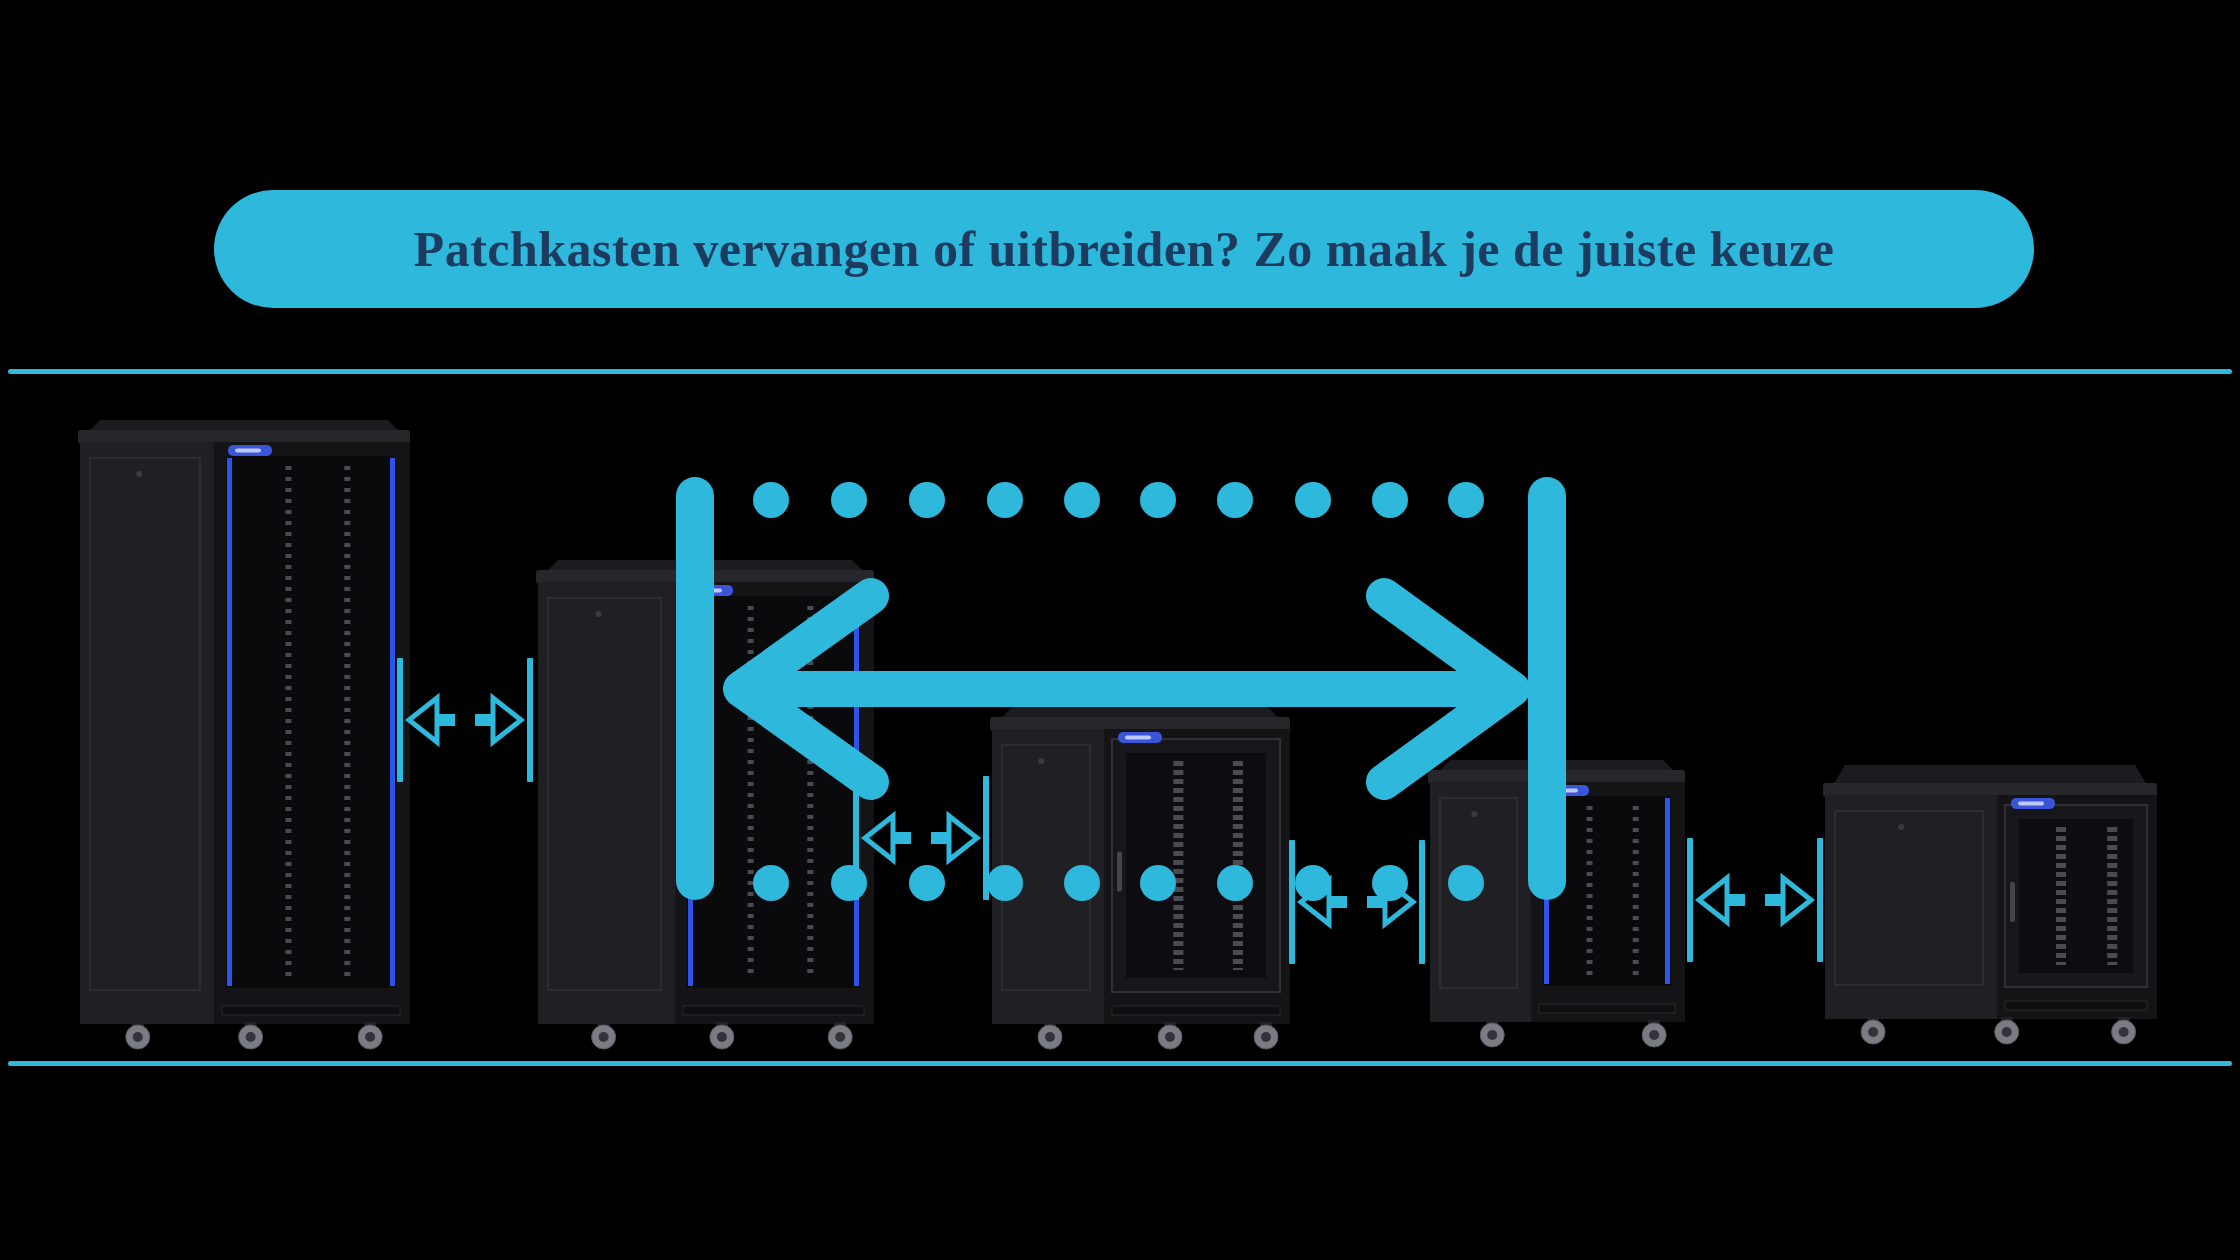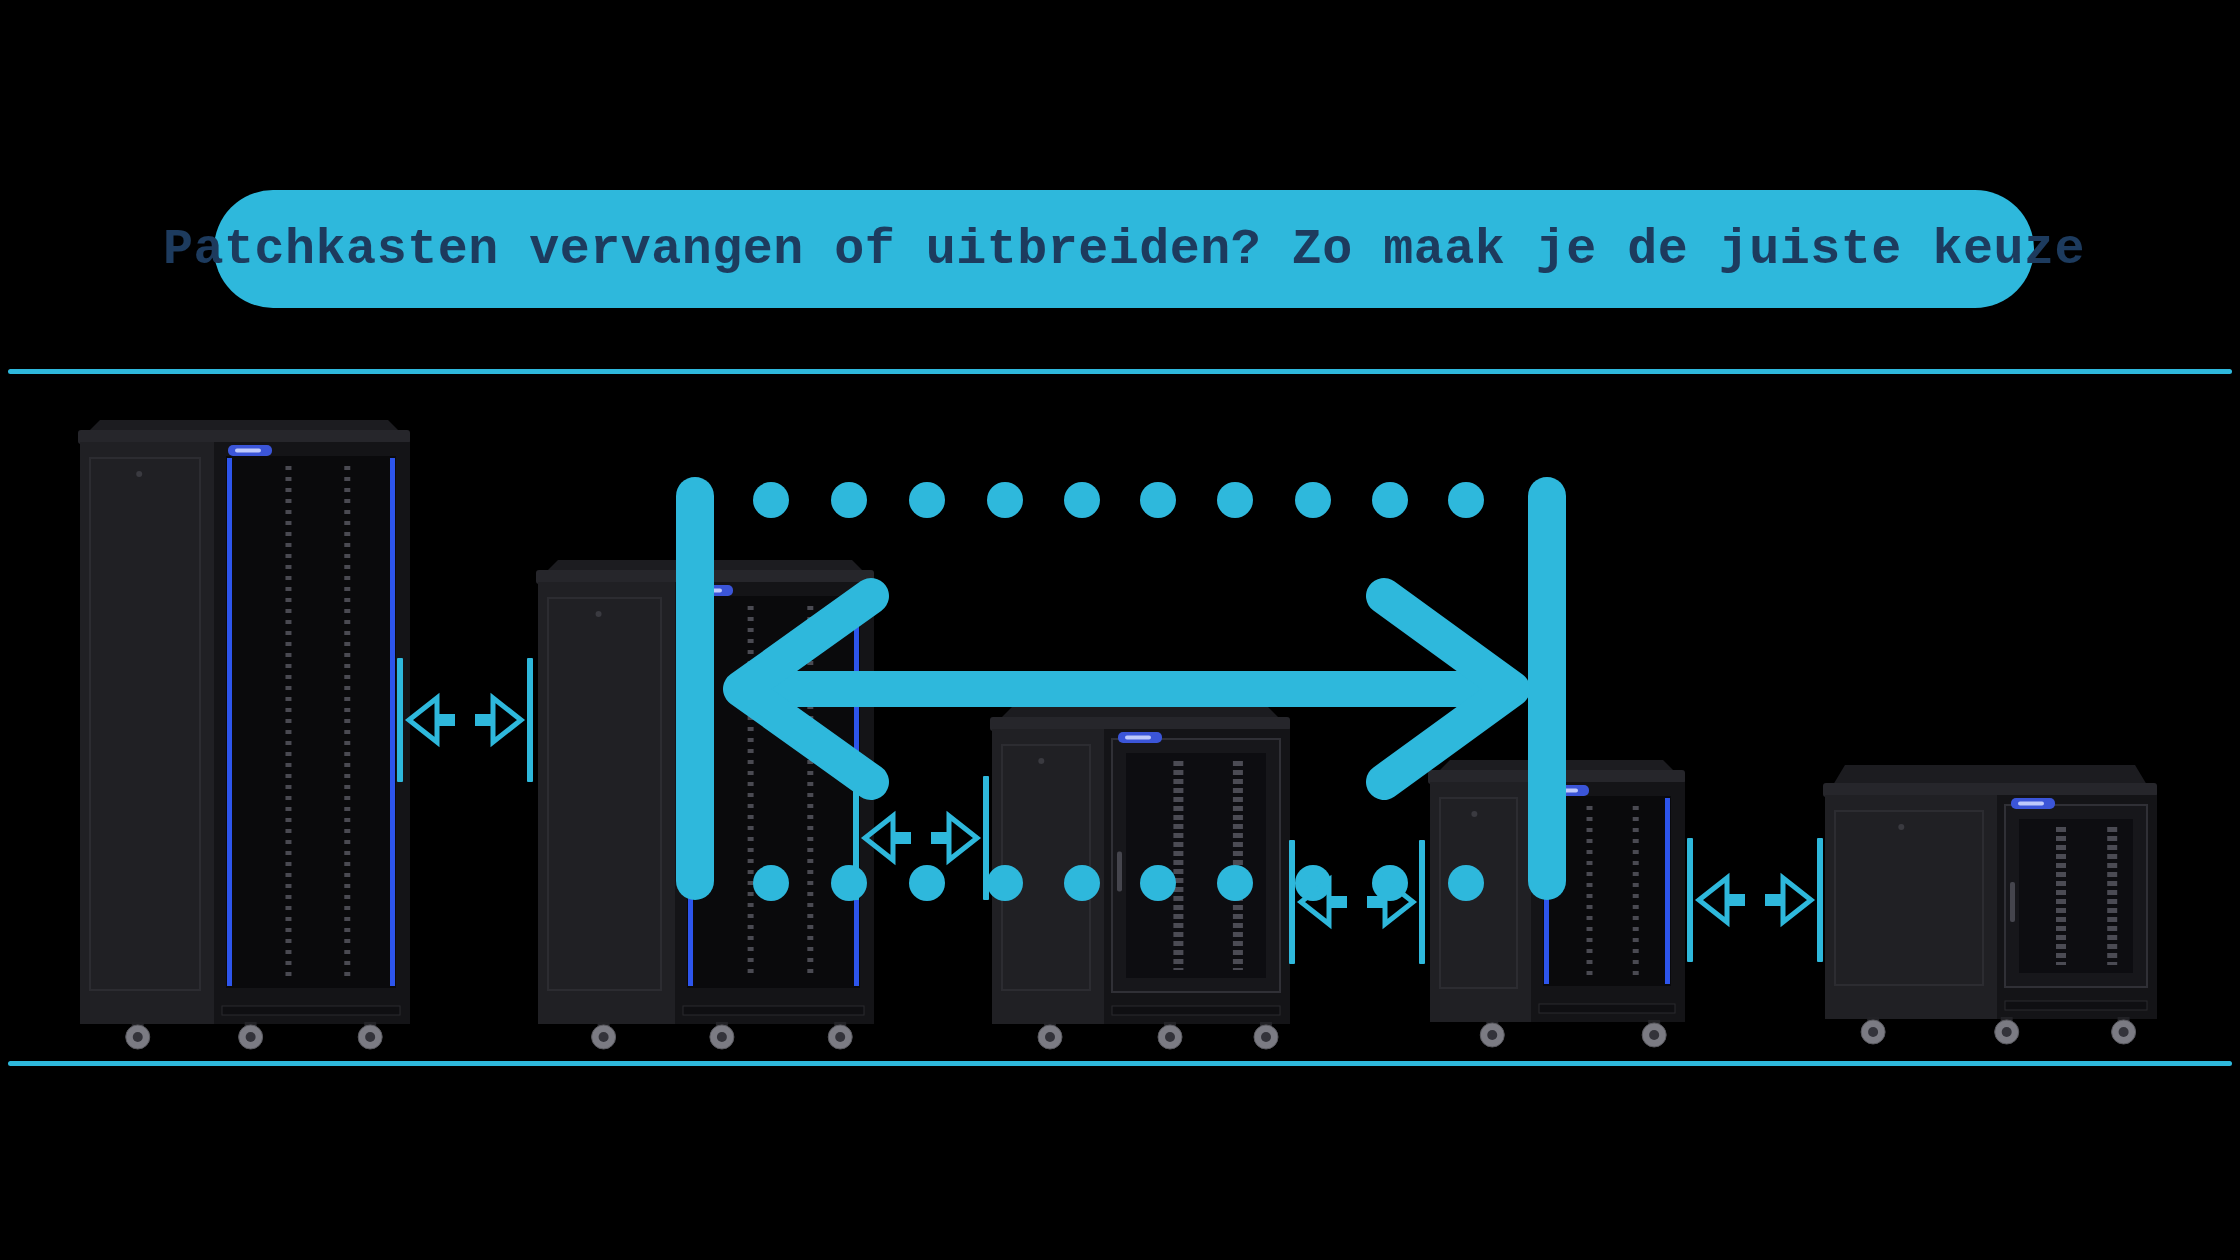--- a/index.html
+++ b/index.html
@@ -15,21 +15,21 @@
     --logo-blue:#3b55d8;
     --caster:#7b7b83;
     --caster-hub:#33333a;
   }
   html,body{margin:0;padding:0;background:#000;}
   .canvas{
     position:relative;
     width:2240px;height:1260px;
     background:var(--background);
     overflow:hidden;
-    font-family:Liberation Mono, monospace;
+    font-family:Liberation Serif, serif;
   }
   .title-pill{
     position:absolute;
     left:214px; top:190px;
     width:1820px; height:118px;
     background:var(--accent);
     border-radius:59px;
     display:flex; align-items:center; justify-content:center;
   }
   .title-pill span{

